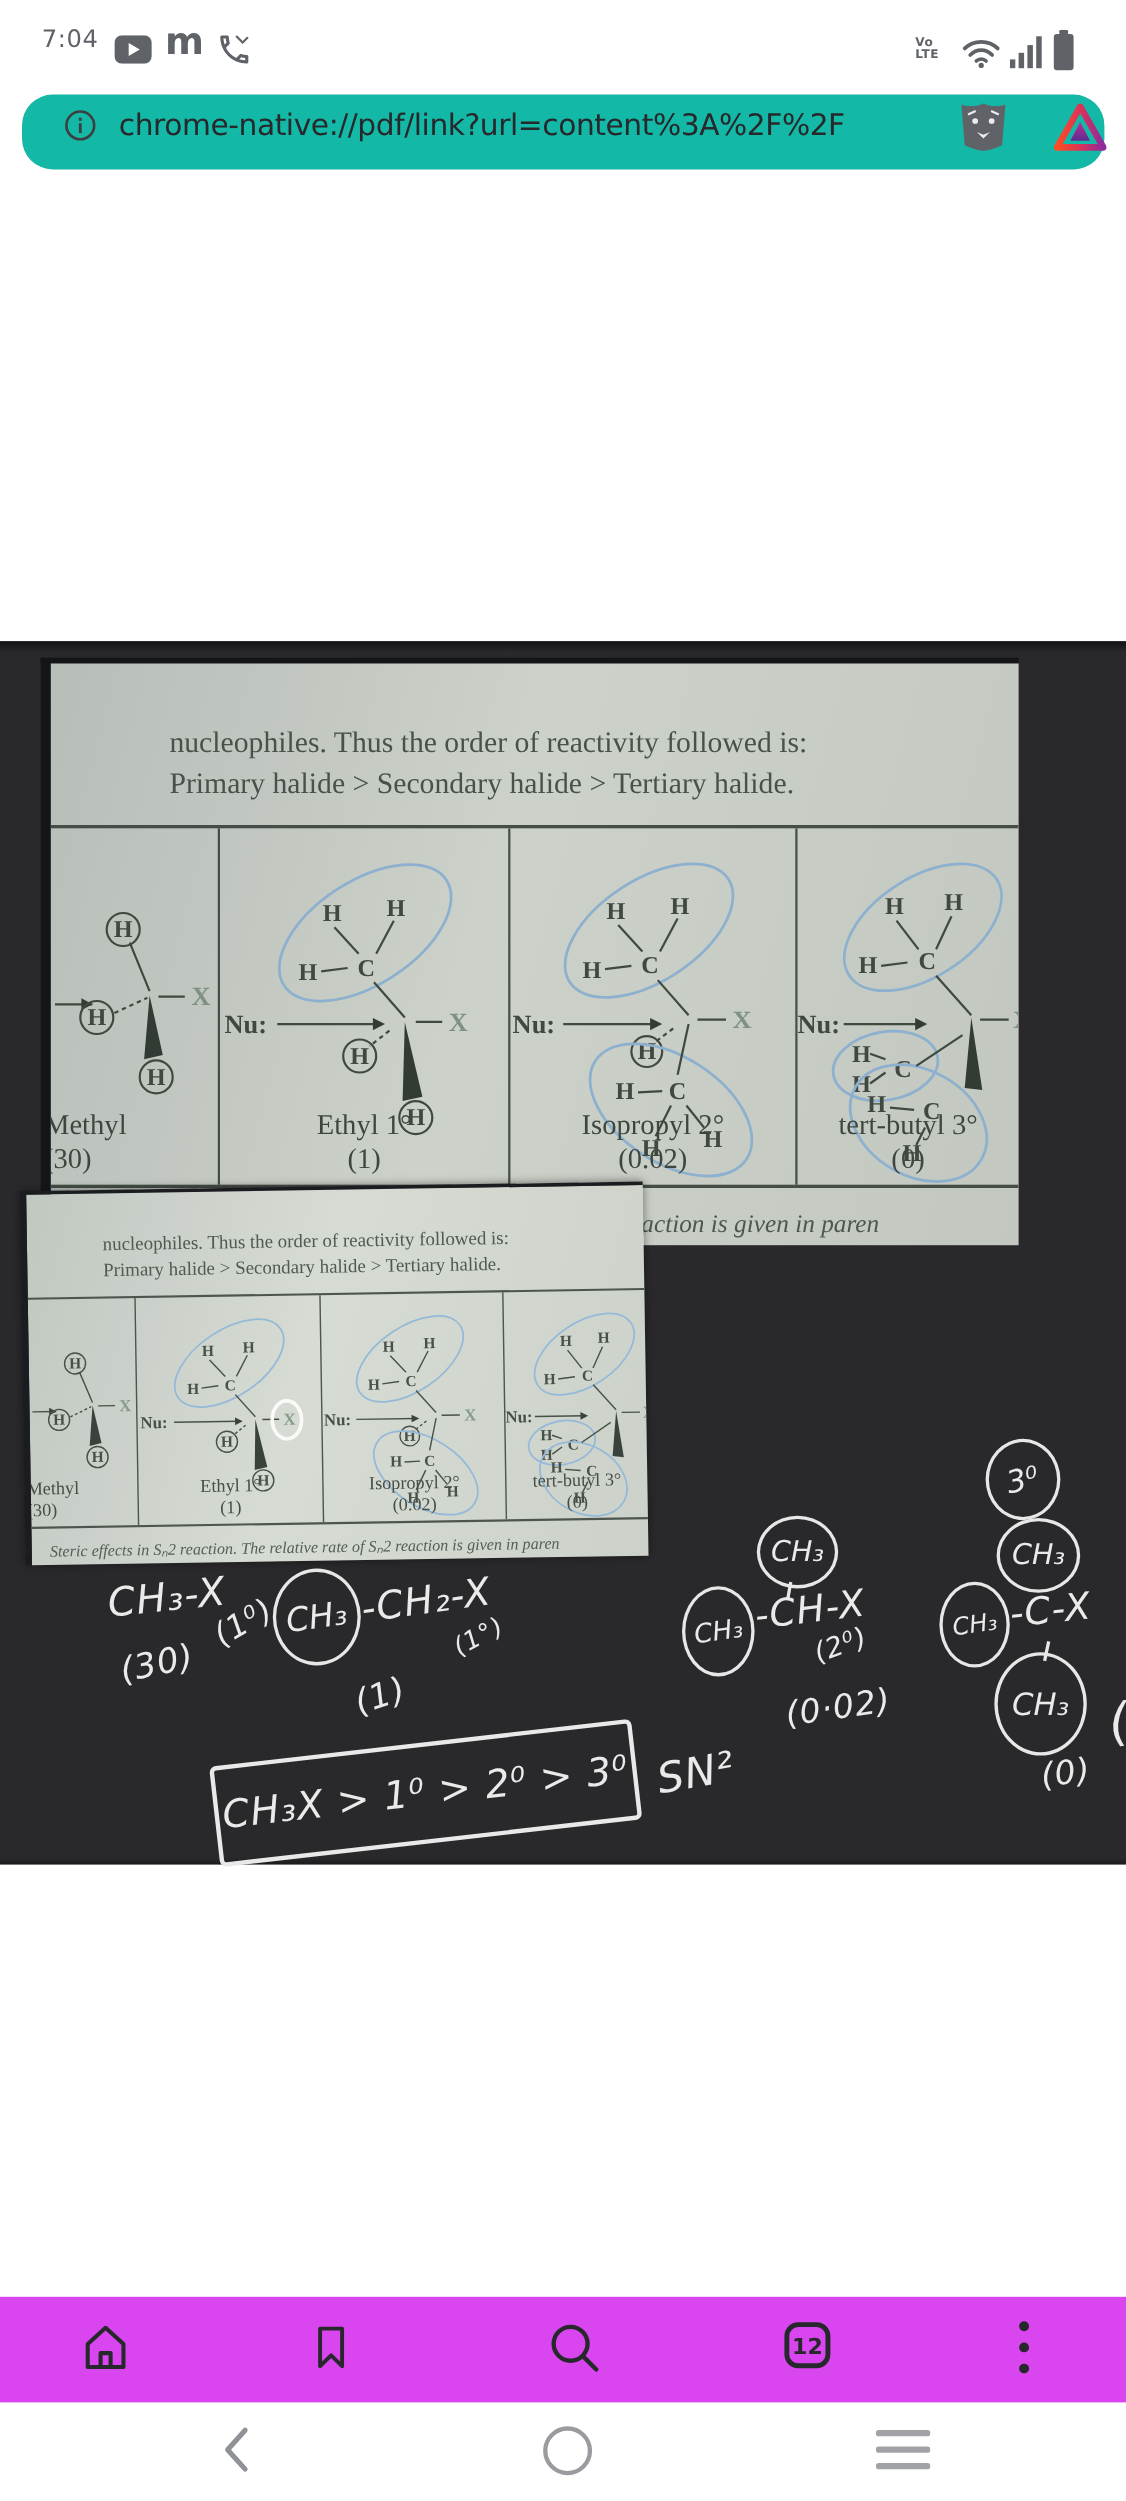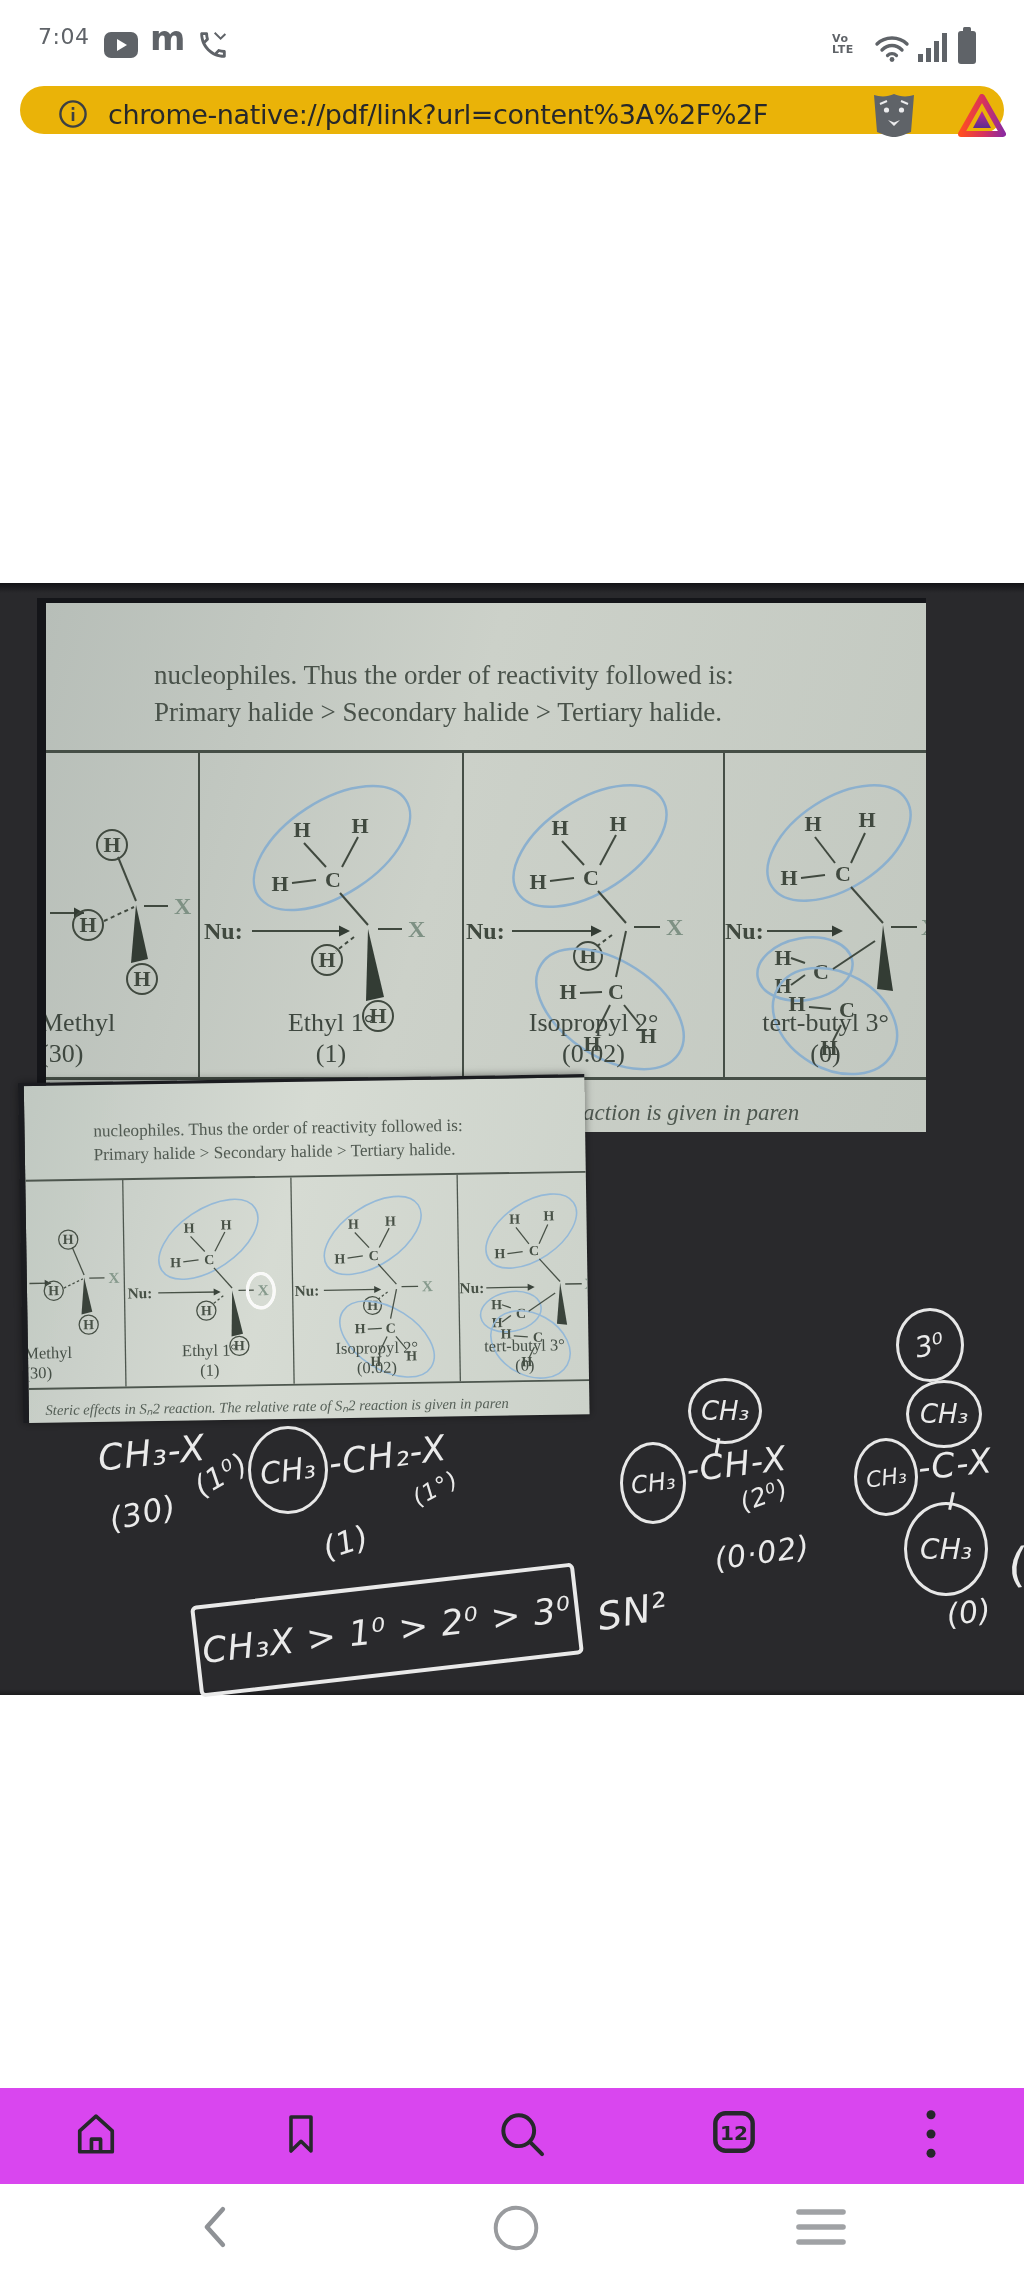--- a/index.html
+++ b/index.html
@@ -5,21 +5,21 @@
   html,body{margin:0;padding:0;background:#fff;}
   body{width:1024px;height:2274px;position:relative;overflow:hidden;
        font-family:"DejaVu Sans",sans-serif;}
   .abs{position:absolute;}
   
   .sb{position:absolute;top:0;left:0;width:1024px;height:88px;background:#fff;}
   .sb-time{position:absolute;left:38px;top:24px;font-size:22px;color:#5f6368;letter-spacing:.5px;}
   .sb-m{position:absolute;left:150px;top:18px;font-size:34px;font-weight:600;color:#5f6368;}
   .volte{position:absolute;left:832px;top:33px;font-size:11px;font-weight:700;color:#5f6368;line-height:11px;letter-spacing:.5px;}
   
-  .urlbar{position:absolute;left:20px;top:86px;width:984px;height:48px;border-radius:28px;background:#eab308;}
+  .urlbar{position:absolute;left:20px;top:86px;width:984px;height:68px;border-radius:28px;background:#14b8a6;}
   .url-text{position:absolute;left:88px;top:13px;font-size:27px;color:#26282b;letter-spacing:-.4px;white-space:nowrap;}
   
   .dark{position:absolute;left:0;top:583px;width:1024px;height:1112px;background:#29292c;}
   .dark::before{content:"";position:absolute;left:0;top:0;right:0;height:10px;background:linear-gradient(#131316,#29292c);}
   .dark::after{content:"";position:absolute;left:0;bottom:0;right:0;height:6px;background:linear-gradient(rgba(0,0,0,0),rgba(0,0,0,.35));}
   
   .photo{position:absolute;width:880px;height:529px;overflow:hidden;
          background:linear-gradient(105deg,#b7beb8 0%,#ccd1c9 45%,#c2c8c0 100%);
          border-left:9px solid #141519;border-top:5px solid #141519;box-sizing:content-box;}
   #photo-big{left:37px;top:15px;}

